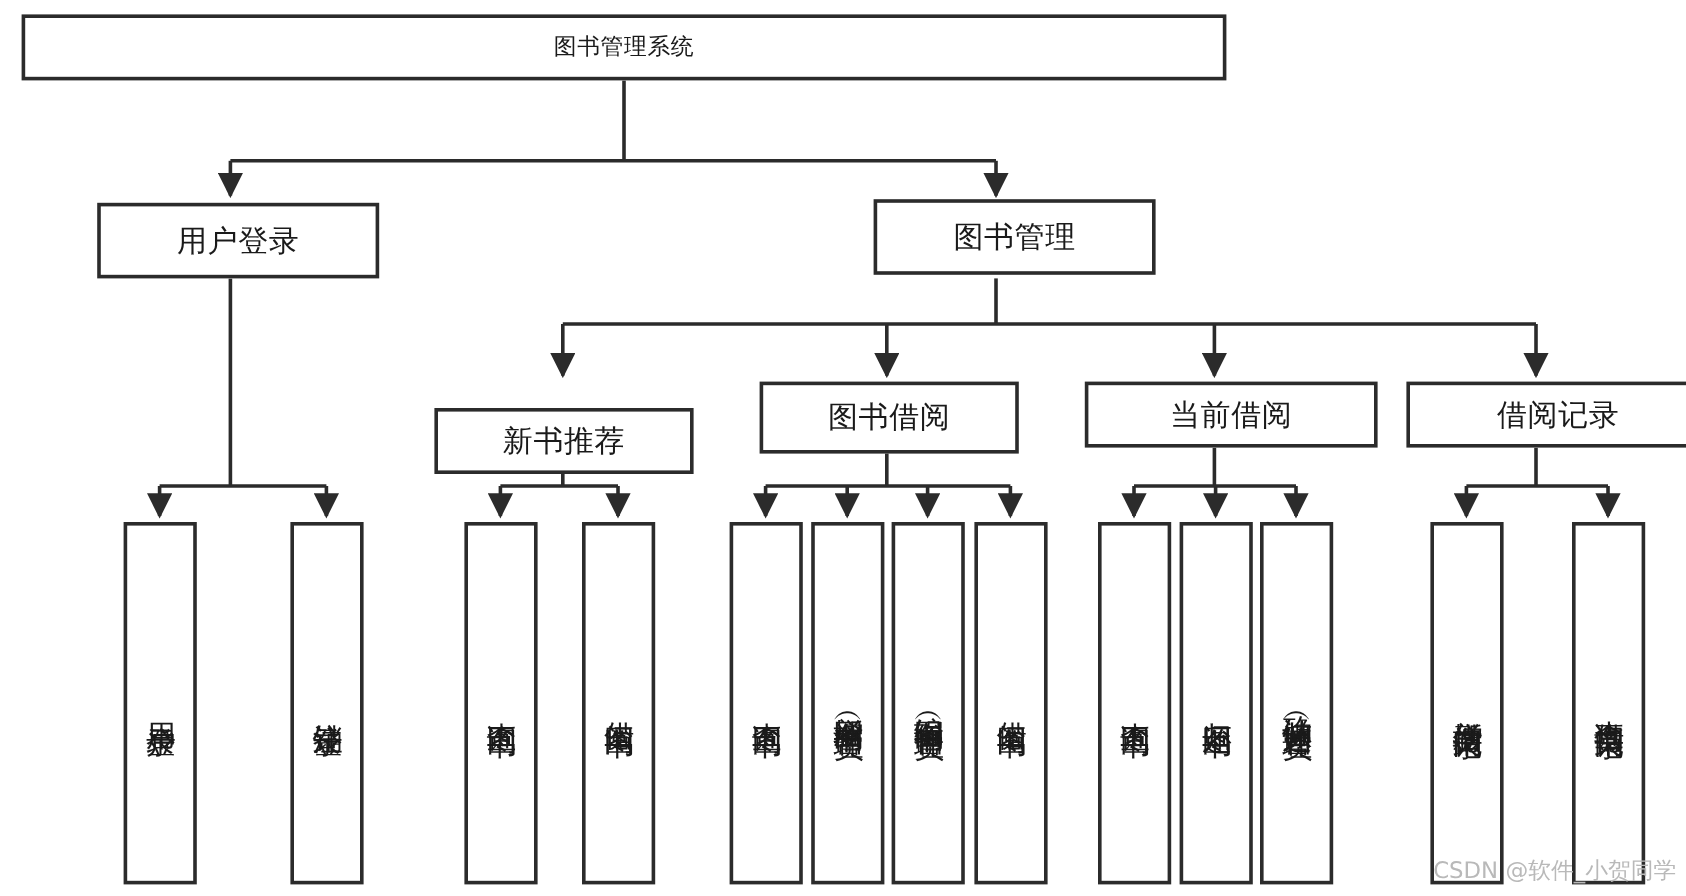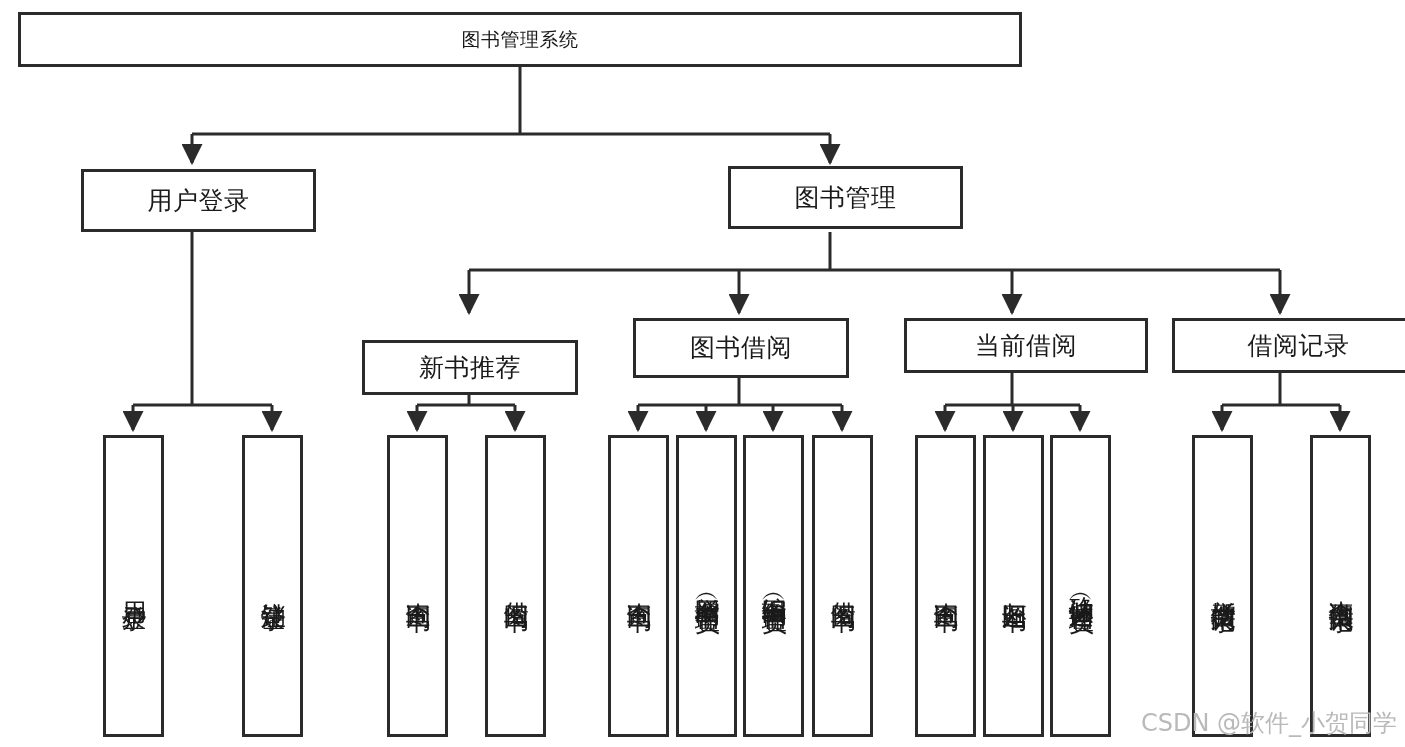--- a/index.html
+++ b/index.html
@@ -57,21 +57,21 @@
     text-orientation: upright;
     font-size: 25px;
     line-height: 1.05;
     letter-spacing: 2px;
     white-space: nowrap;
   }
   .watermark {
     position: absolute;
     right: 8px;
     bottom: 8px;
-    font-size: 24px;
+    font-size: 19px;
     color: #b9b9b9;
     z-index: 5;
     white-space: nowrap;
     font-family: "DejaVu Sans", "Liberation Sans", sans-serif;
   }
 </style>
 </head>
 <body>
 
 <div id="canvas">

